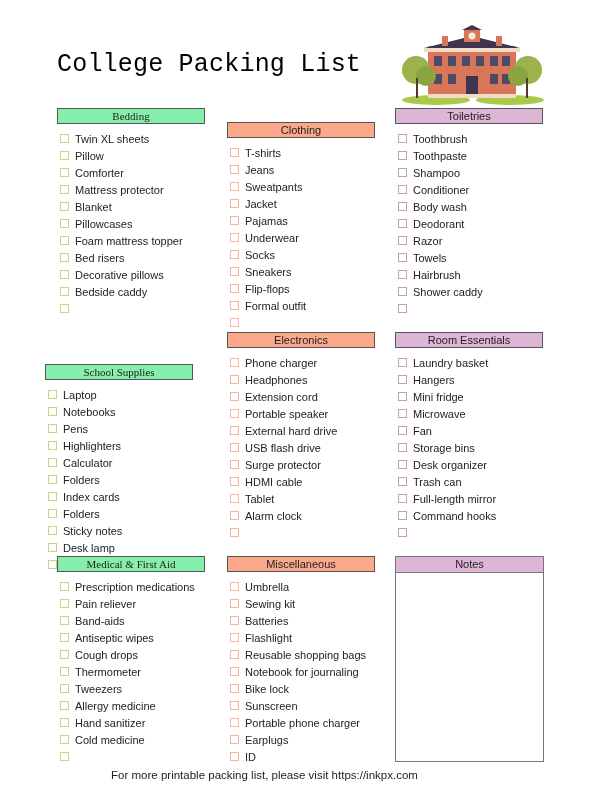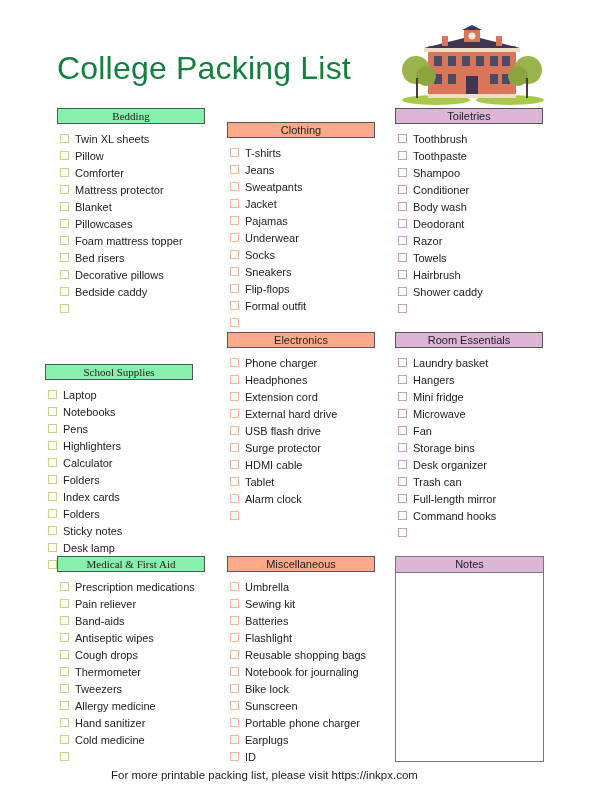--- a/index.html
+++ b/index.html
@@ -1,17 +1,17 @@
 <!DOCTYPE html>
 <html><head>
 <meta charset="utf-8">
 <style>
   html, body { margin:0; padding:0; background:#ffffff; }
   body { width:600px; height:800px; position:relative; overflow:hidden; font-family:"Liberation Sans", sans-serif; color:#222; }
-  .title { position:absolute; left:57px; top:50px; font-size:32px; color:#15803d; font-family:Liberation Sans, sans-serif; letter-spacing:0.2px; }
+  .title { position:absolute; left:57px; top:50px; font-size:25px; color:#000000; font-family:Liberation Mono, monospace; letter-spacing:0.2px; }
   .illus { position:absolute; left:398px; top:22px; width:148px; height:84px; }
   .section { position:absolute; width:148px; }
   .sec-head { height:16px; border:1px solid #555; box-sizing:border-box; text-align:center; font-size:11px; line-height:15px; color:#222; }
   .items { margin-top:6px; }
   .item { display:flex; align-items:center; height:17px; font-size:11px; color:#222; }
   .cb { width:9px; height:9px; border:1px solid; box-sizing:border-box; margin:0 6px 0 3px; flex:none; background:#fff; }
   .green .sec-head { background:#86efac;font-family:Liberation Serif, serif; }
   .green .cb { border-color:#ccd08a; }
   .orange .sec-head { background:#fba98a; }
   .orange .cb { border-color:#f2b6a0; }
@@ -267,20 +267,24 @@
     <div class="item">
         <span class="cb"></span>
         <span>Headphones</span>
       </div>
     <div class="item">
         <span class="cb"></span>
         <span>Extension cord</span>
       </div>
     <div class="item">
         <span class="cb"></span>
+        <span>Portable speaker</span>
+      </div>
+    <div class="item">
+        <span class="cb"></span>
         <span>External hard drive</span>
       </div>
     <div class="item">
         <span class="cb"></span>
         <span>USB flash drive</span>
       </div>
     <div class="item">
         <span class="cb"></span>
         <span>Surge protector</span>
       </div>

